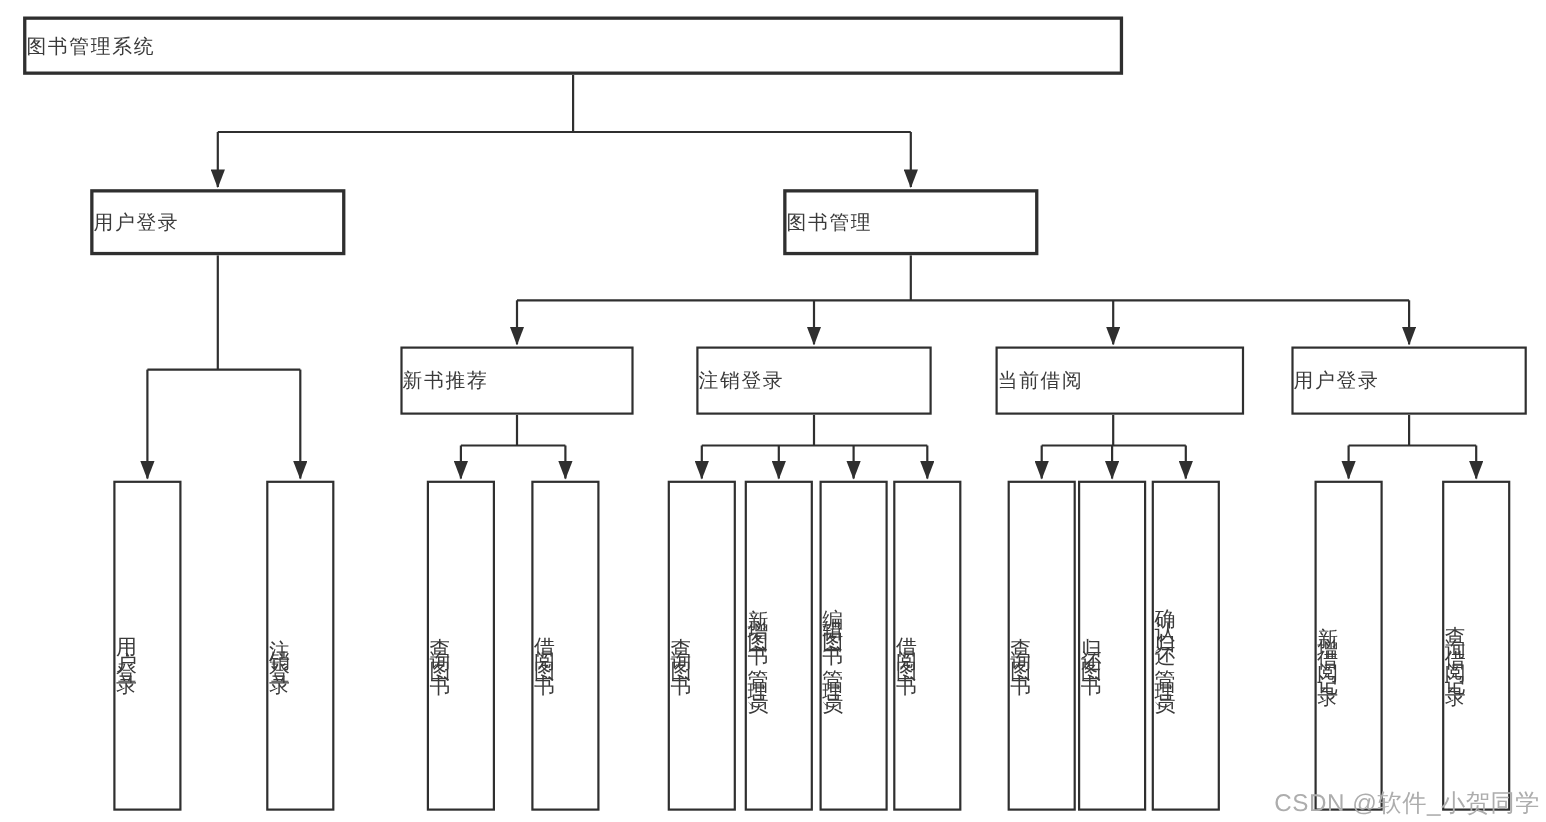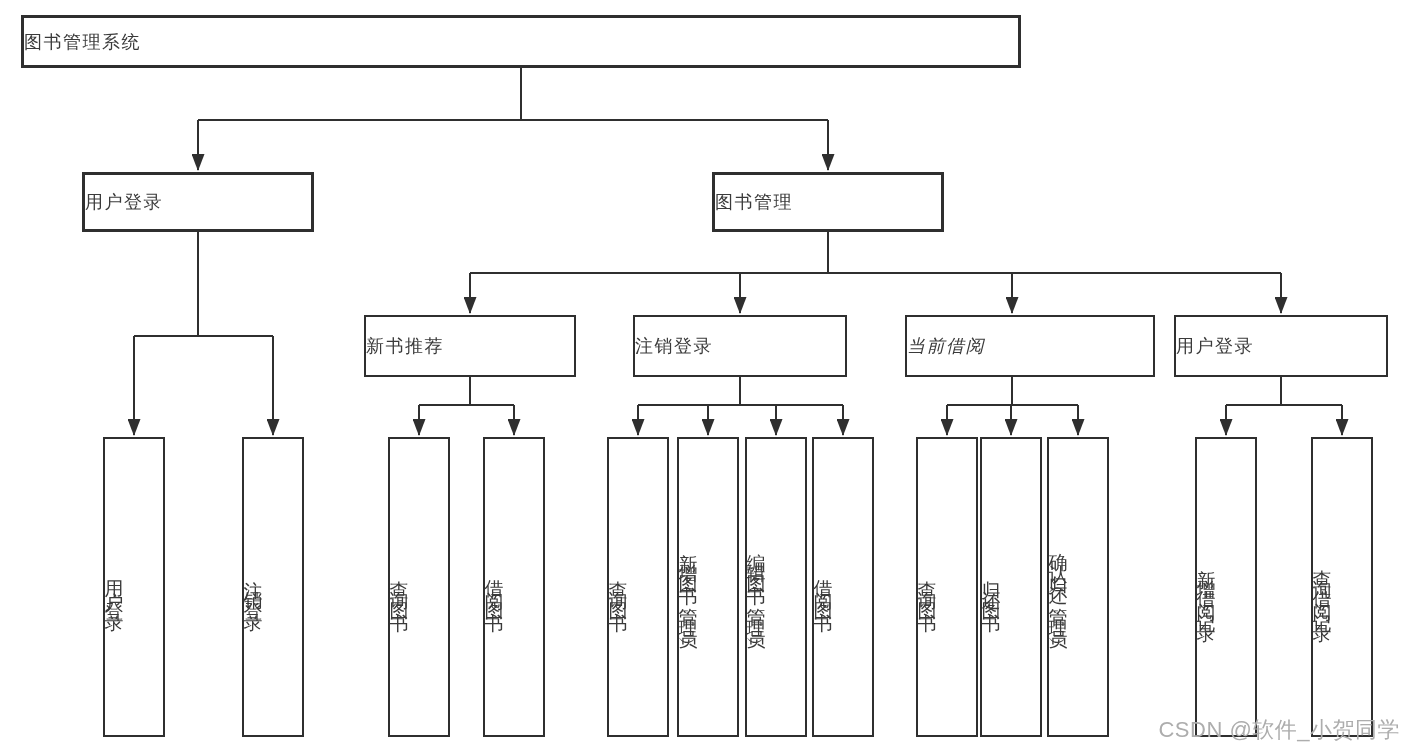--- a/index.html
+++ b/index.html
@@ -112,21 +112,21 @@
   <div class="node l2-node" style="left:712px;top:172px;width:232px;height:60px;">
     <span class="lbl">图书管理</span>
   </div>
 
   <div class="node l3-node" style="left:364px;top:315px;width:212px;height:62px;">
     <span class="lbl">新书推荐</span>
   </div>
   <div class="node l3-node" style="left:633px;top:315px;width:214px;height:62px;">
     <span class="lbl">注销登录</span>
   </div>
-  <div class="node l3-node" style="left:905px;top:315px;width:250px;height:62px;font-style:italic;">
+  <div class="node l3-node" style="left:905px;top:315px;width:226px;height:62px;">
     <span class="lbl">当前借阅</span>
   </div>
   <div class="node l3-node" style="left:1174px;top:315px;width:214px;height:62px;">
     <span class="lbl">用户登录</span>
   </div>
 
   <div class="node leaf-node" style="left:103px;top:437px;width:62px;height:300px;">
     <span class="lbl">用户登录</span>
   </div>
   <div class="node leaf-node" style="left:242px;top:437px;width:62px;height:300px;">

